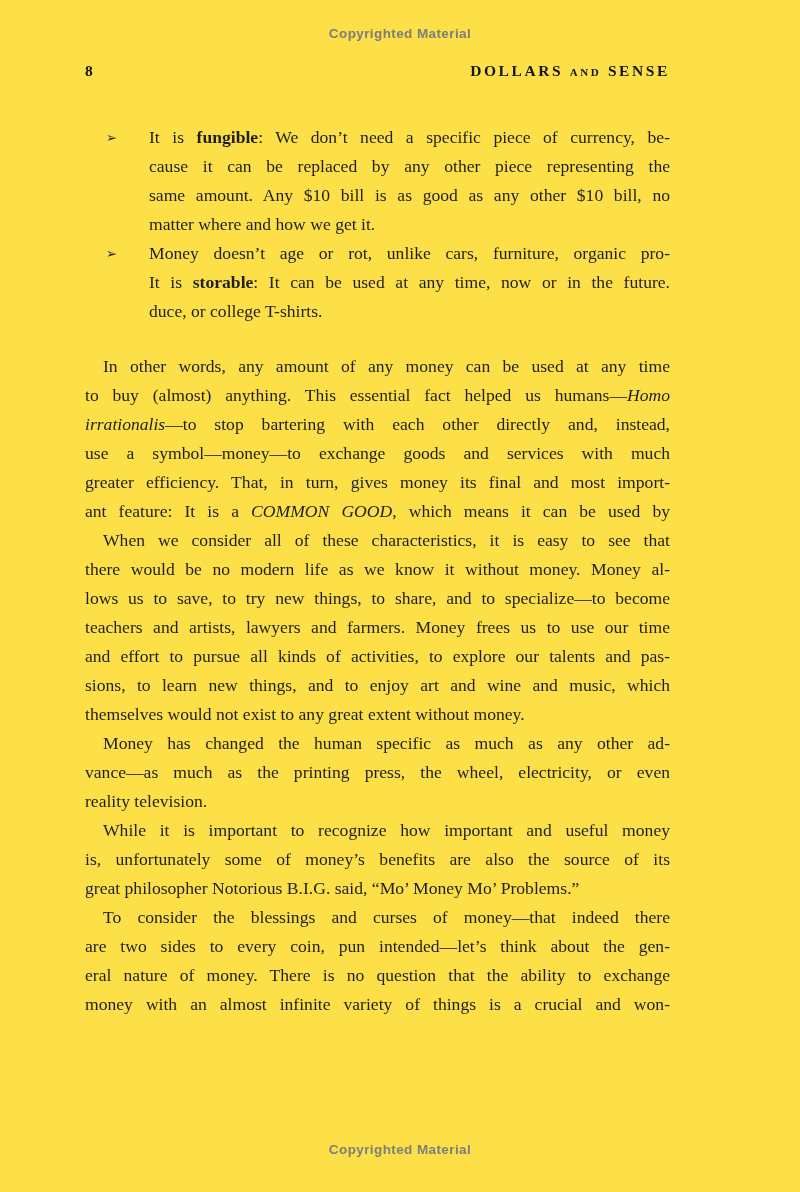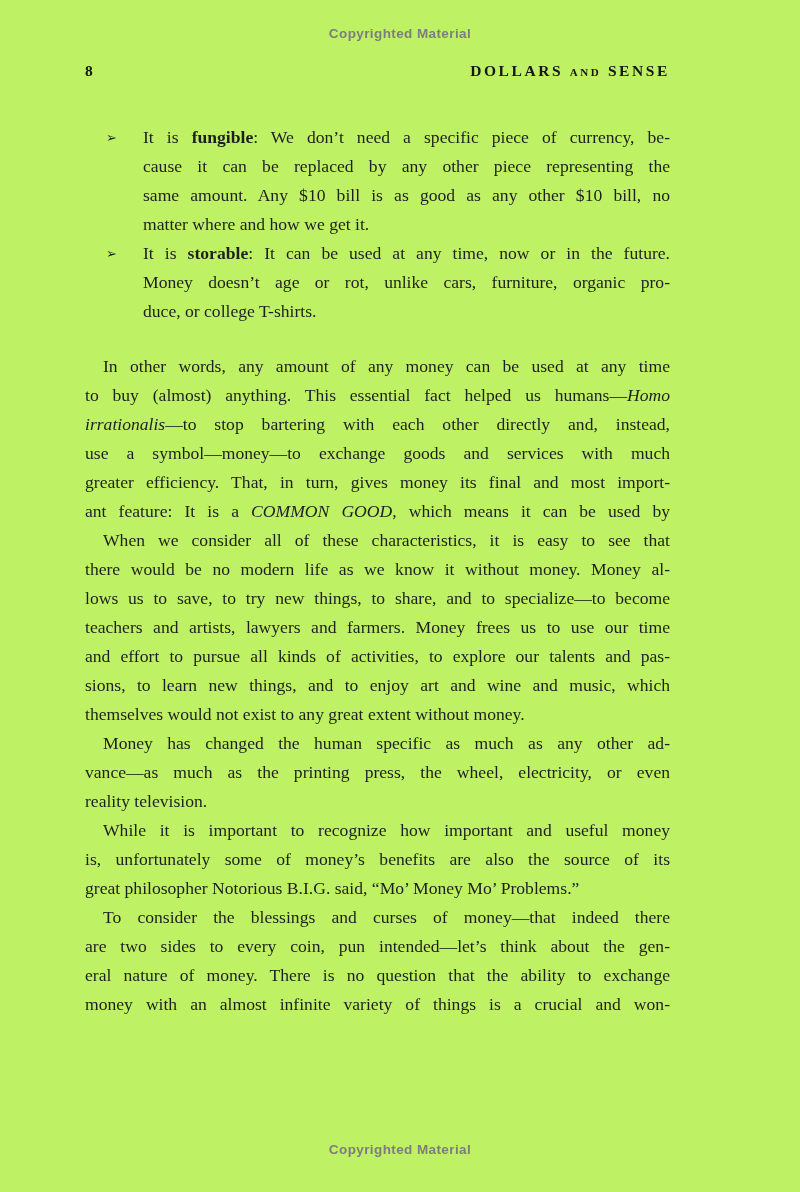--- a/index.html
+++ b/index.html
@@ -1,19 +1,19 @@
 <!DOCTYPE html>
 <html><head>
 <meta charset="utf-8">
 <style>
   html,body{margin:0;padding:0;background:#ffffff;}
   .page{
     position:relative;
     width:800px;height:1192px;
-    background:#bef264;
+    background:#fde047;
     font-family:"Liberation Serif", serif;
     color:#1f1f1f;
     overflow:hidden;
   }
   .notice{
     position:absolute;left:0;width:800px;
     text-align:center;
     font-family:"Liberation Sans", sans-serif;
     font-weight:bold;
     font-size:13.5px;
@@ -49,21 +49,21 @@
   .bullet .marker{
     width:58px;
     flex:0 0 58px;
     box-sizing:border-box;
     padding-left:21px;
     font-family:"DejaVu Sans", sans-serif;
     font-size:13px;
     line-height:29px;
     color:#1f1f1f;
   }
-  .bullet .lines{flex:1 1 auto;min-width:0;}
+  .bullet .lines{flex:1 1 auto;min-width:0;margin-left:6px;}
   .paragraphs{margin-top:26px;}
   i{}
 </style>
 </head>
 <body>
 
 <div class="page">
 
   <div class="notice notice-top">Copyrighted Material</div>
 
@@ -79,22 +79,22 @@
           <div class="lines">
             <div class="line j">It is <b>fungible</b>: We don’t need a specific piece of currency, be-</div>
             <div class="line j">cause it can be replaced by any other piece representing the</div>
             <div class="line j">same amount. Any $10 bill is as good as any other $10 bill, no</div>
             <div class="line">matter where and how we get it.</div>
           </div>
         </div>
         <div class="bullet">
           <span class="marker">➢</span>
           <div class="lines">
+            <div class="line j">Money doesn’t age or rot, unlike cars, furniture, organic pro-</div>
             <div class="line j">It is <b>storable</b>: It can be used at any time, now or in the future.</div>
-            <div class="line j">Money doesn’t age or rot, unlike cars, furniture, organic pro-</div>
             <div class="line">duce, or college T-shirts.</div>
           </div>
         </div>
       </div>
     <div class="paragraphs">
         <div class="para">
           <div class="line j indent">In other words, any amount of any money can be used at any time</div>
           <div class="line j">to buy (almost) anything. This essential fact helped us humans—<i>Homo</i></div>
           <div class="line j"><i>irrationalis</i>—to stop bartering with each other directly and, instead,</div>
           <div class="line j">use a symbol—money—to exchange goods and services with much</div>

